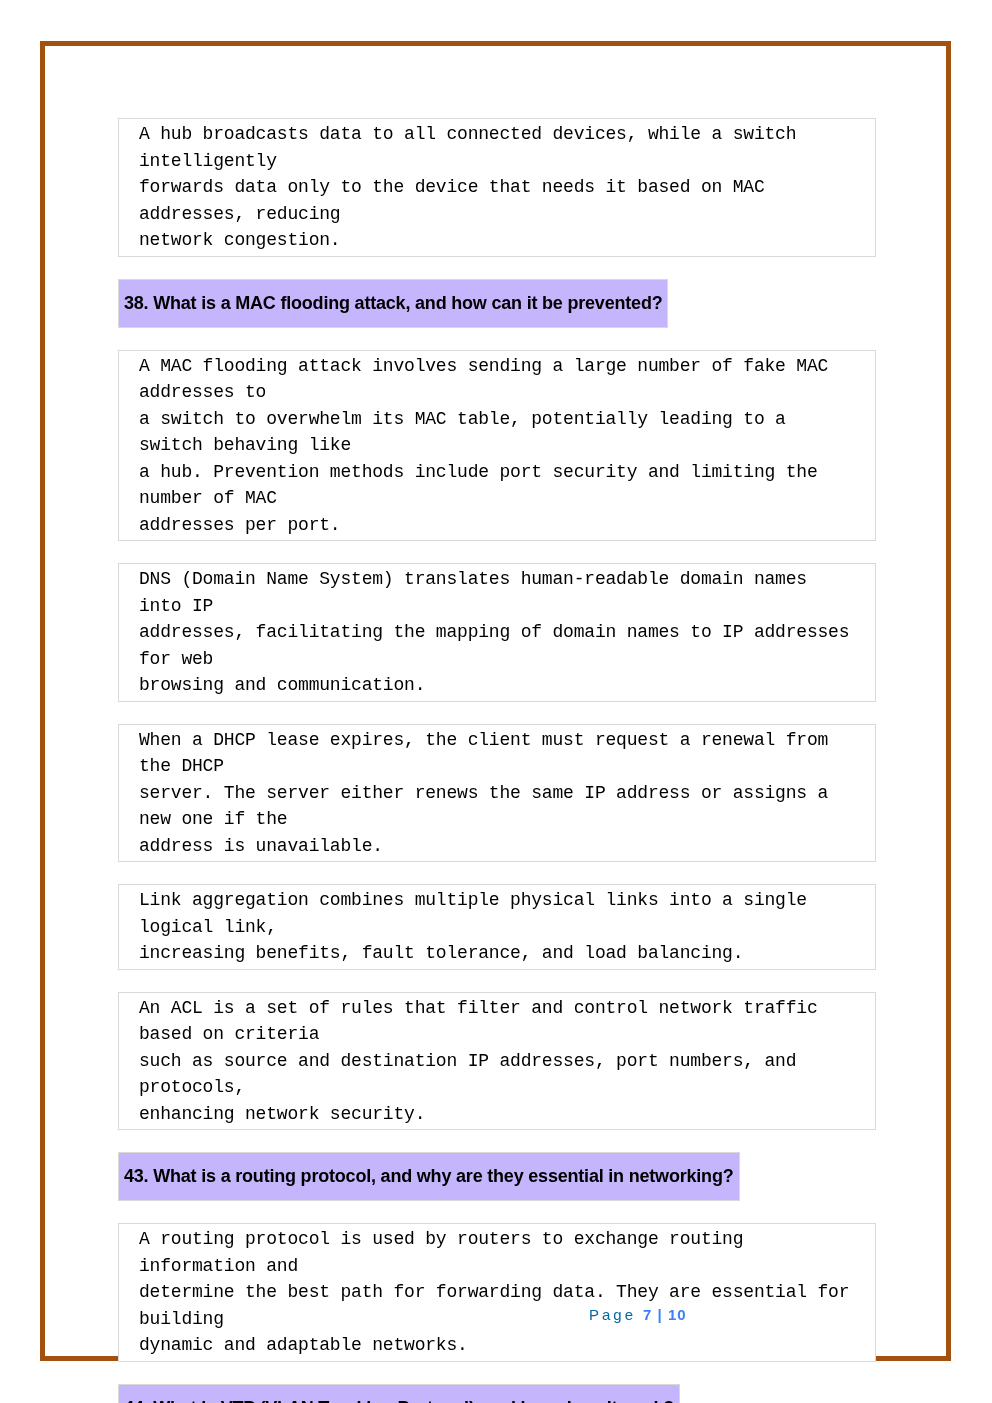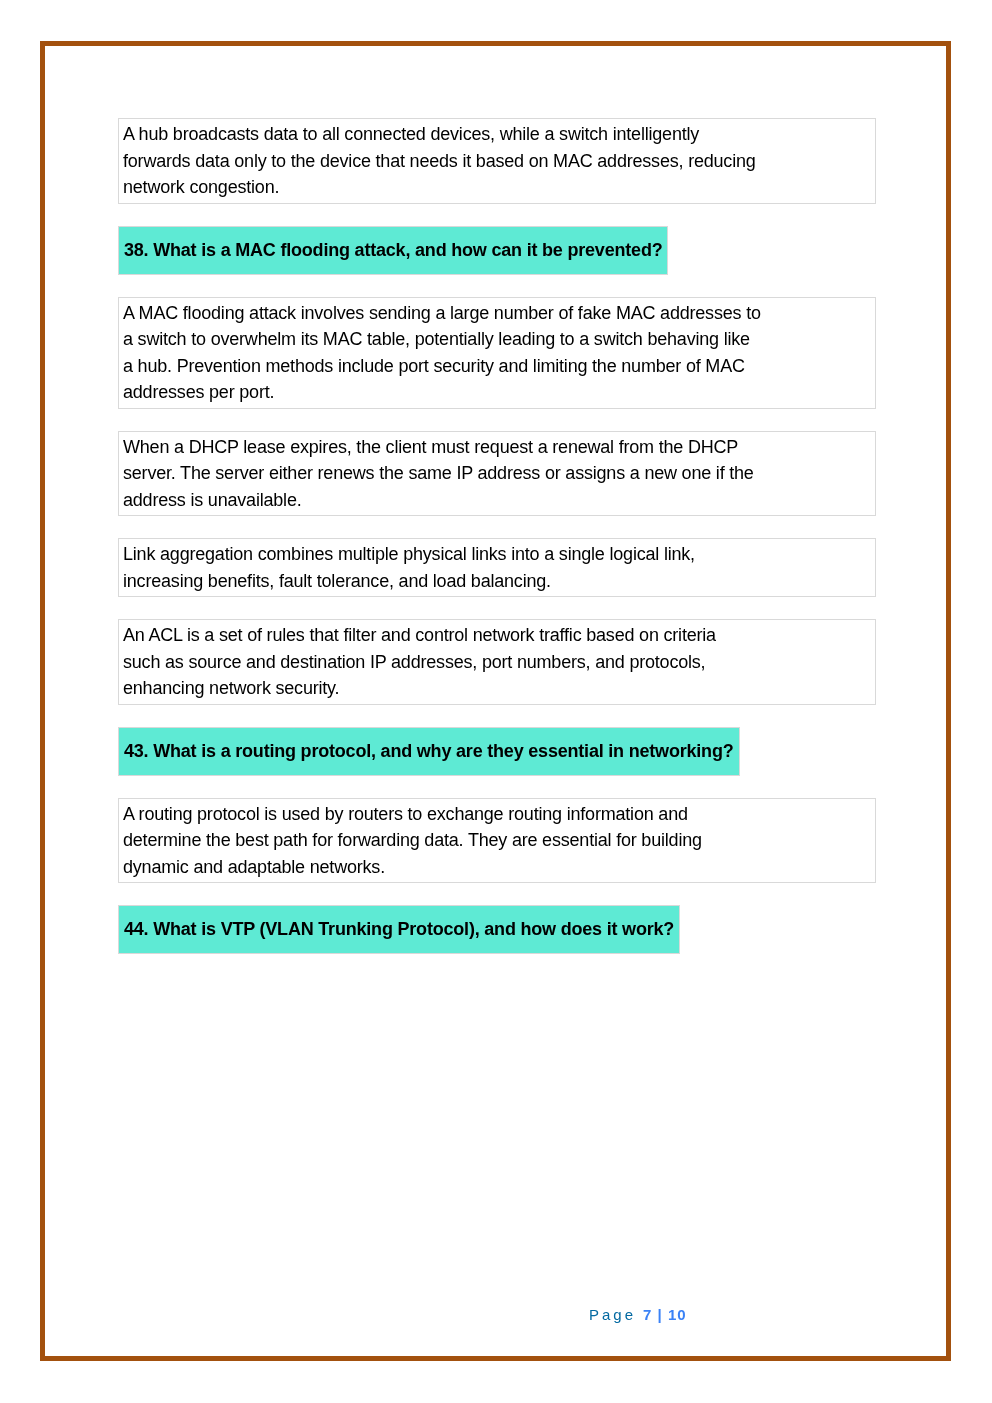--- a/index.html
+++ b/index.html
@@ -27,42 +27,43 @@
   .content {
     position: absolute;
     left: 118px;
     top: 118px;
     width: 758px;
   }
   .para {
     box-sizing: border-box;
     width: 758px;
     border: 1px solid #D9D9D9;
-    padding: 2px 4px;
+    padding: 2px 20px;
     margin-bottom: 22px;
     font-size: 18px;
     line-height: 26.5px;
     letter-spacing: -0.2px;
     white-space: pre-line;
     background: #ffffff;
+    font-family: Liberation Mono, monospace;
   }
   .hwrap {
     margin-bottom: 22px;
   }
   .heading {
     display: inline-block;
     max-width: 748px;
     border: 1px solid #D9D9D9;
     padding: 10px 5px;
     font-size: 18px;
     line-height: 27px;
     font-weight: bold;
     letter-spacing: -0.2px;
     white-space: nowrap;
-    background: #5eead4;
+    background: #c4b5fd;
     text-align: center;
   }
   .footer {
     position: absolute;
     left: 589px;
     top: 1305px;
     font-size: 15px;
     line-height: 20px;
   }
   .footer-label {
@@ -90,20 +91,23 @@
   <div class="hwrap">
     <div class="heading">38. What is a MAC flooding attack, and how can it be prevented?</div>
   </div>
 
   <div class="para">A MAC flooding attack involves sending a large number of fake MAC addresses to
 a switch to overwhelm its MAC table, potentially leading to a switch behaving like
 a hub. Prevention methods include port security and limiting the number of MAC
 addresses per port.</div>
 
 
+  <div class="para">DNS (Domain Name System) translates human-readable domain names into IP
+addresses, facilitating the mapping of domain names to IP addresses for web
+browsing and communication.</div>
 
 
   <div class="para">When a DHCP lease expires, the client must request a renewal from the DHCP
 server. The server either renews the same IP address or assigns a new one if the
 address is unavailable.</div>
 
 
   <div class="para">Link aggregation combines multiple physical links into a single logical link,
 increasing benefits, fault tolerance, and load balancing.</div>
 

